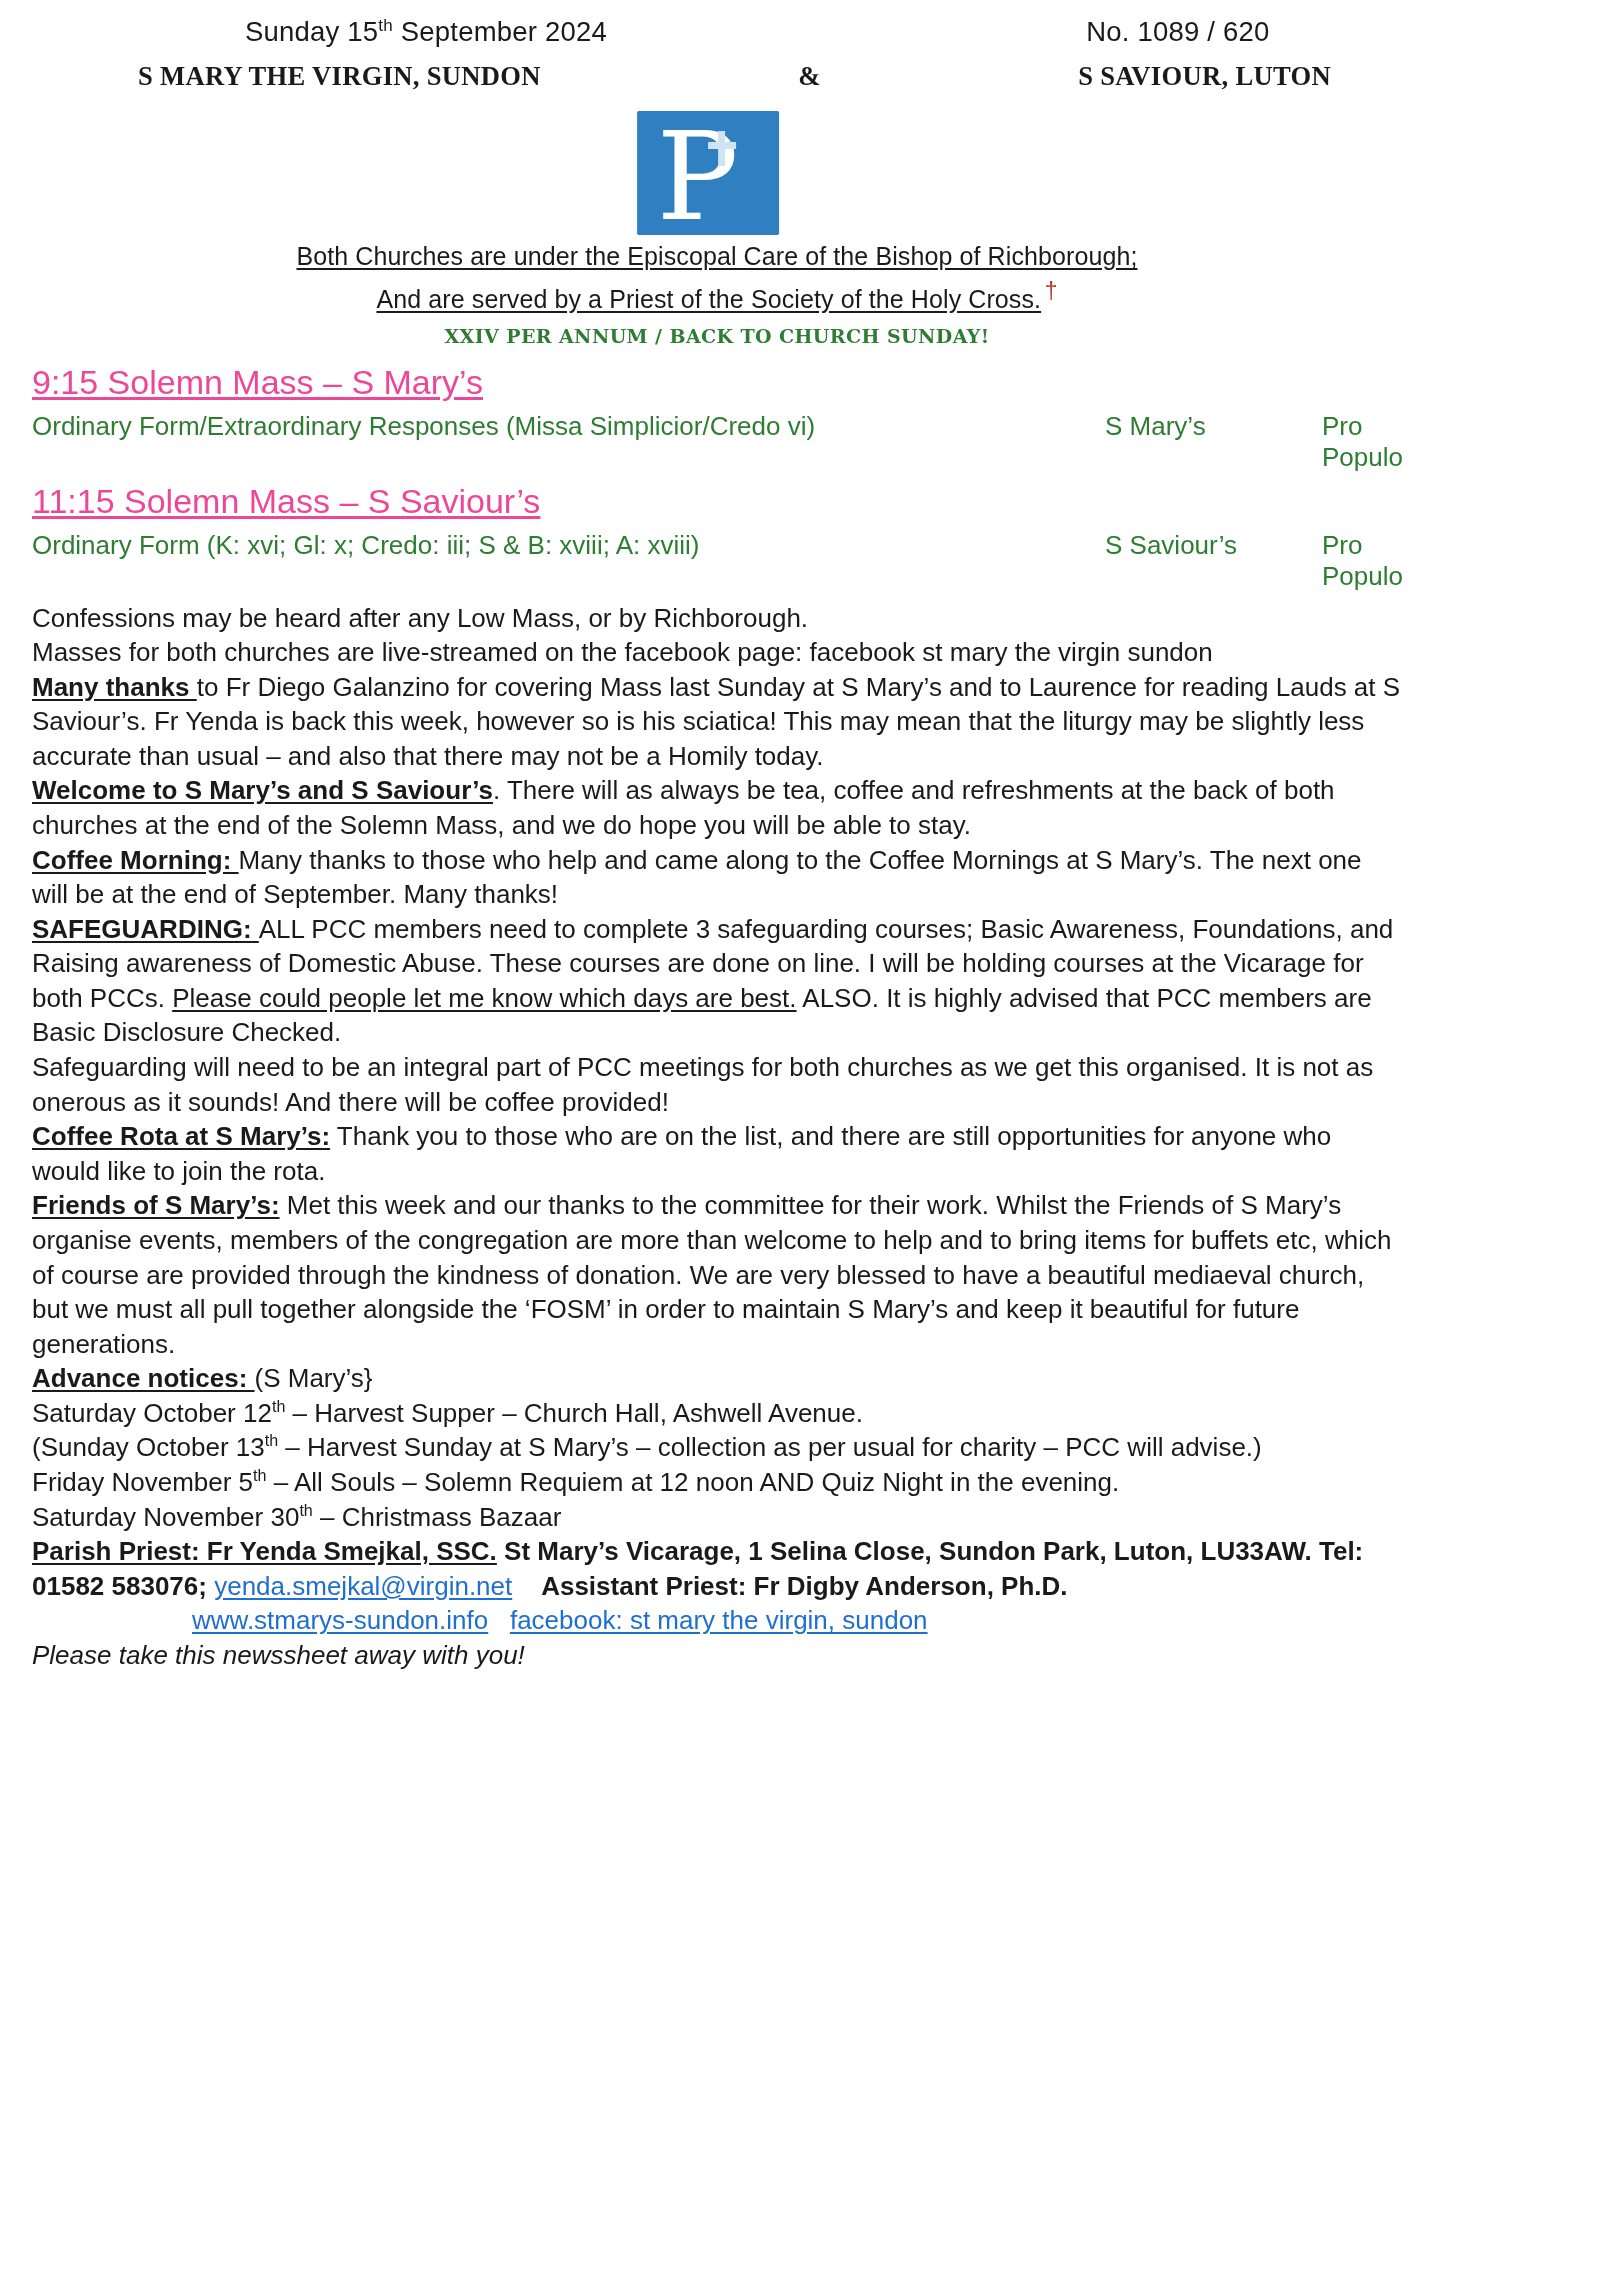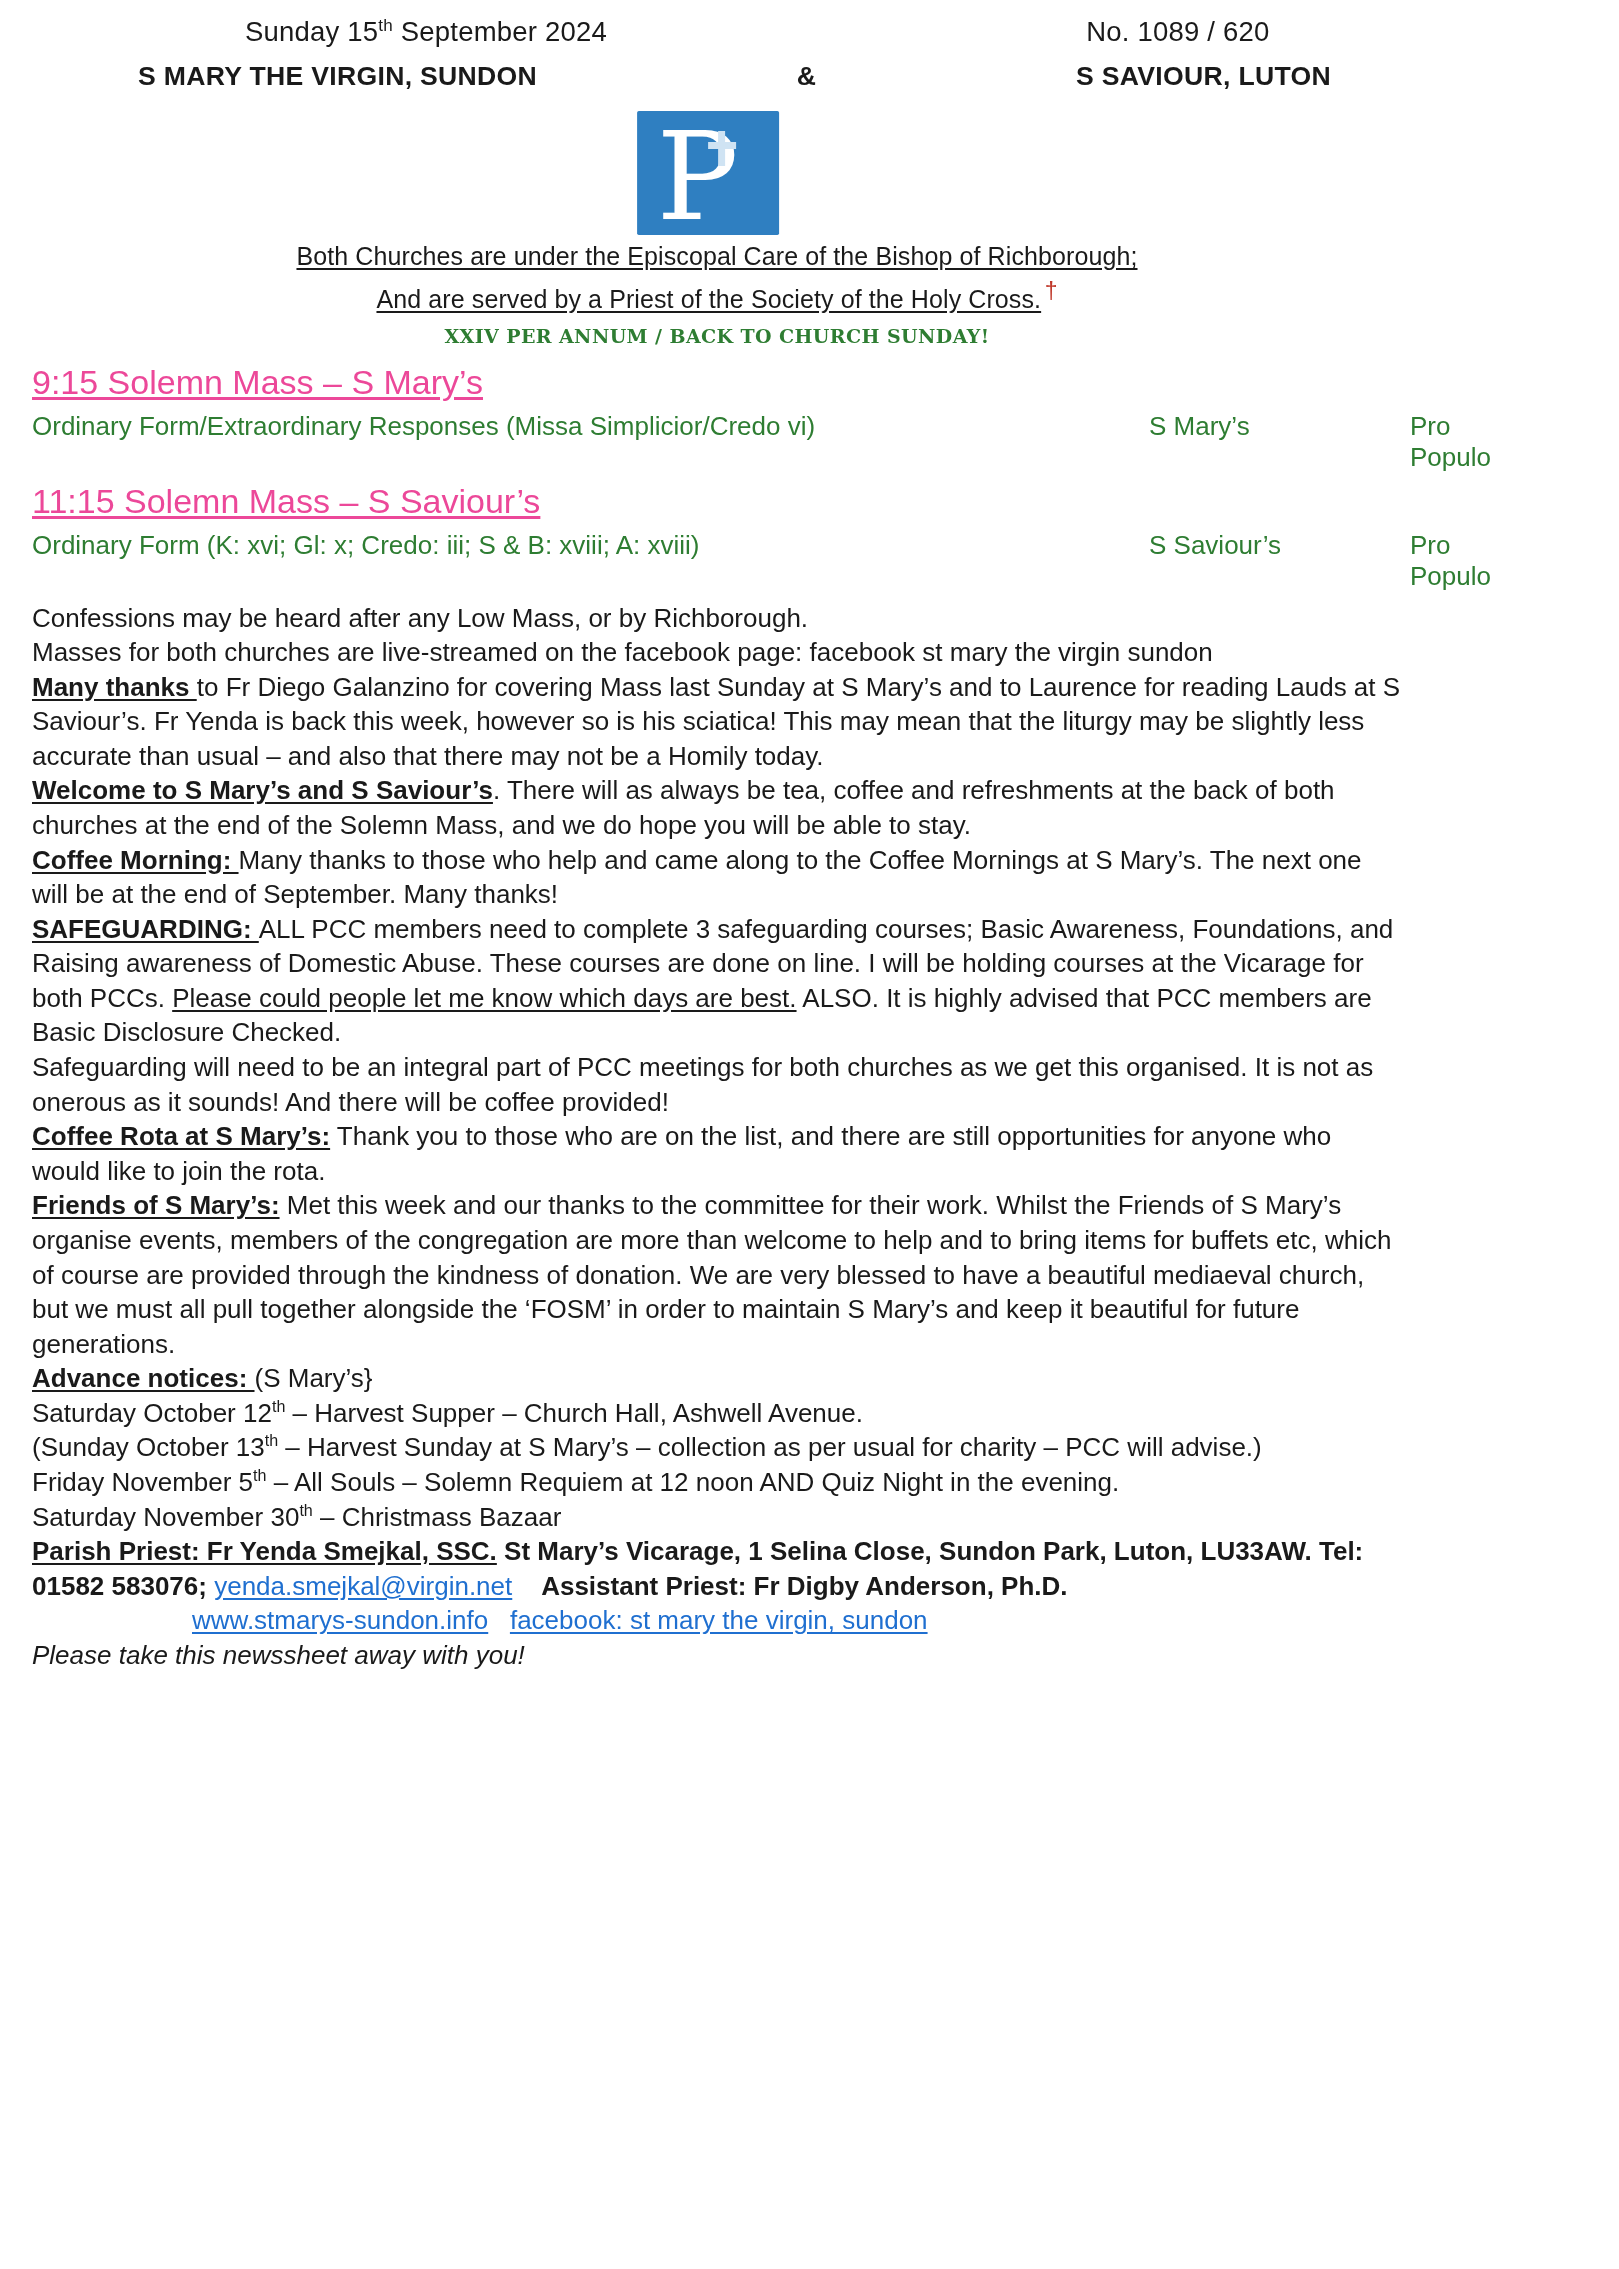--- a/index.html
+++ b/index.html
@@ -37,20 +37,21 @@
 
   .church-line {
     display: flex;
     justify-content: space-between;
     align-items: center;
     font-size: 26.6px;
     font-weight: bold;
     margin-top: 12.4px;
     padding: 0 71px 0 106px;
     letter-spacing: 0.3px;
+    font-family: Liberation Serif, serif;
   }
 
   
   .logo-wrap {
     margin-top: 8.9px;
     display: flex;
     justify-content: center;
     align-items: flex-start;
   }
   .logo-block {
@@ -143,21 +144,20 @@
     color: #ec4899;
     text-decoration: underline;
     text-underline-offset: 2.7px;
     margin-bottom: 8.9px;
   }
   .mass-row {
     display: flex;
     font-size: 26px;
     color: #2e7d32;
     margin-bottom: 8.9px;
-    gap: 44px;
   }
   .mass-row .desc { flex: 0 0 1073px; }
   .mass-row .church { flex: 0 0 217px; }
   .mass-row .intention { flex: 1; }
 
   
   .body-text { margin-top: 5.3px; }
   .body-text p {
     margin: 0 0 0 0;
     font-size: 26px;

